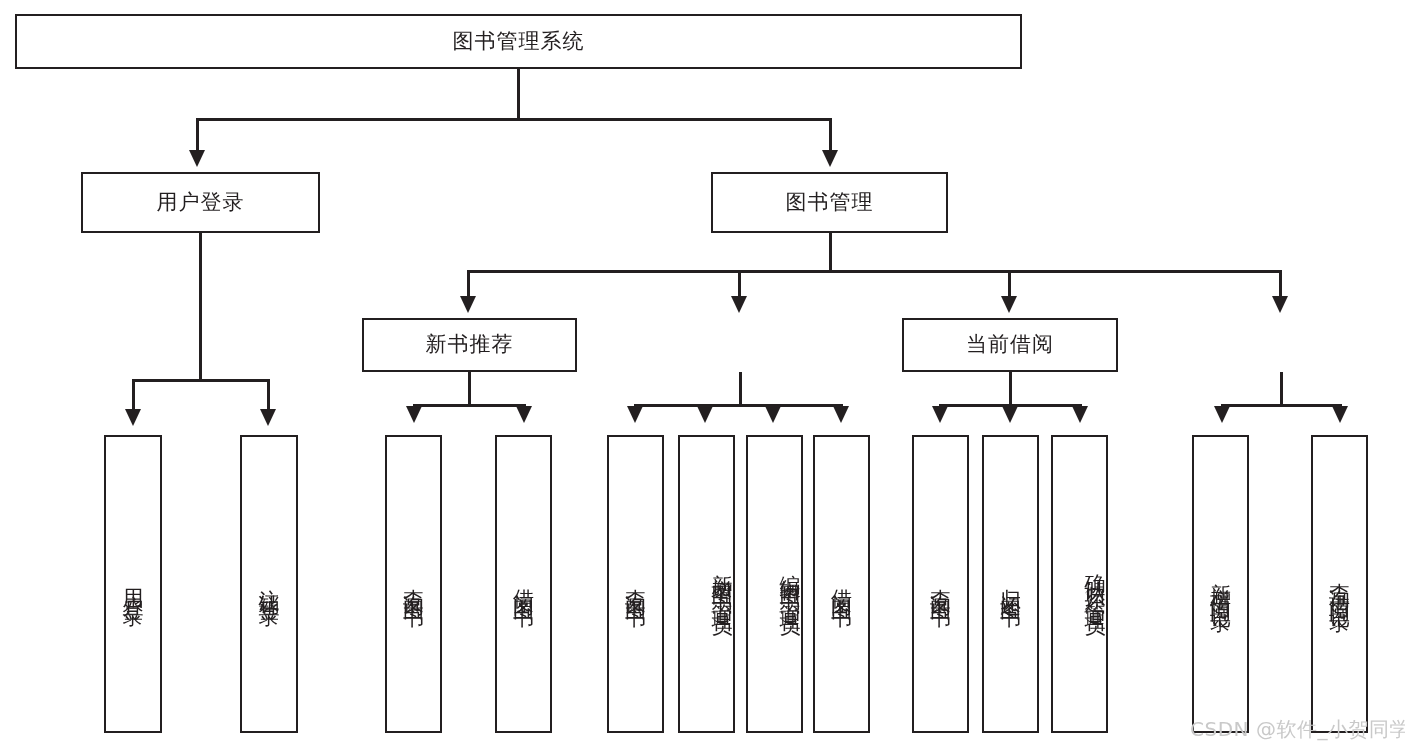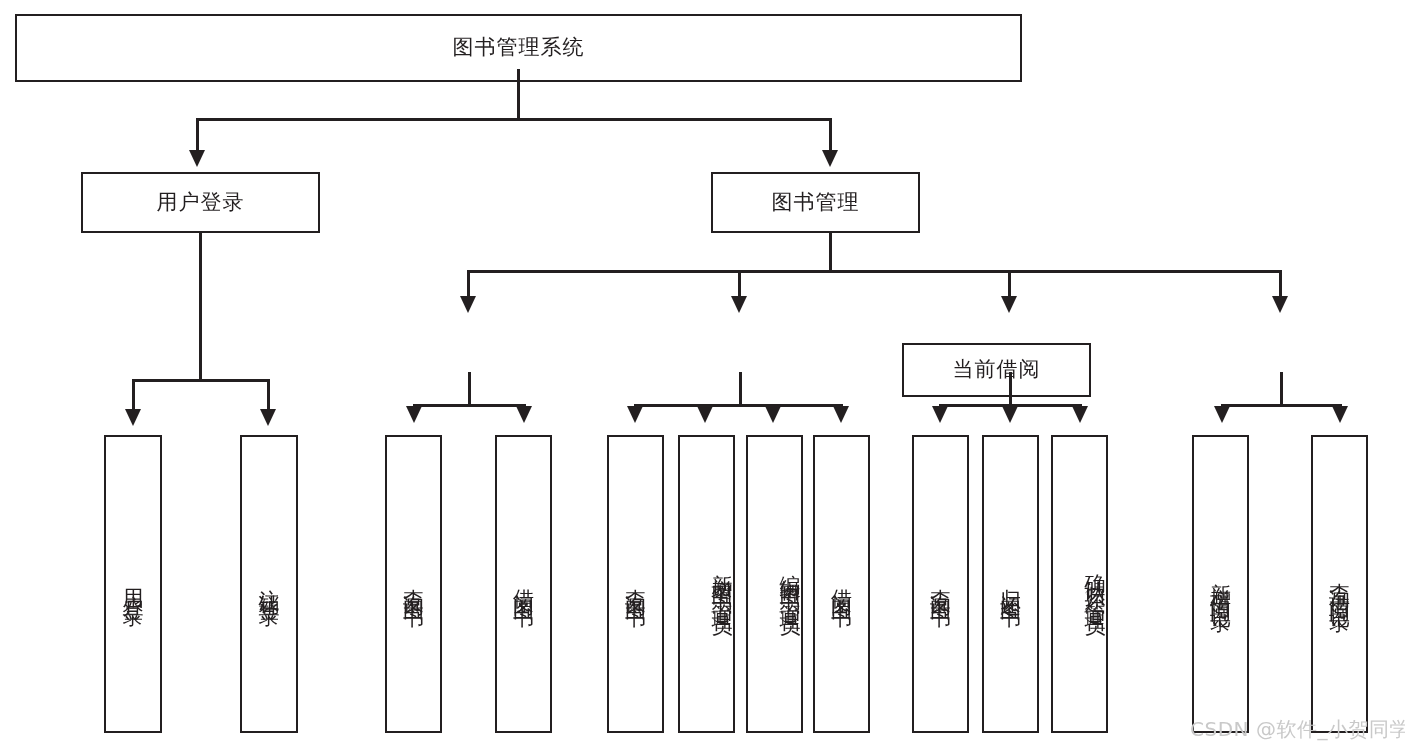--- a/index.html
+++ b/index.html
@@ -75,38 +75,38 @@
     letter-spacing: 0.5px;
     white-space: nowrap;
     user-select: none;
   }
 </style>
 </head>
 <body>
 
 <div id="canvas">
 
-  <div class="node horiz" style="left:15px; top:14px; width:1007px; height:68px;">
+  <div class="node horiz" style="left:15px; top:14px; width:1007px; height:55px;">
     <span>图书管理系统</span>
   </div>
 
   <div class="line vline" style="left:517px; top:69px; width:2.5px; height:50px;"></div>
 
   <div class="line hline" style="left:196px; top:118px; width:636px; height:2.5px;"></div>
 
   <div class="line vline" style="left:196px; top:118px; width:2.5px; height:34px;"></div>
   <div class="arrow" style="left:189px; top:150px;"></div>
 
   <div class="line vline" style="left:829px; top:118px; width:2.5px; height:34px;"></div>
   <div class="arrow" style="left:822px; top:150px;"></div>
 
   <div class="node horiz" style="left:81px; top:172px; width:239px; height:61px;">
     <span>用户登录</span>
   </div>
-  <div class="node horiz" style="left:711px; top:172px; width:209px; height:61px;">
+  <div class="node horiz" style="left:711px; top:172px; width:237px; height:61px;">
     <span>图书管理</span>
   </div>
 
   <div class="line vline" style="left:199px; top:233px; width:2.5px; height:148px;"></div>
   <div class="line hline" style="left:132px; top:379px; width:137px; height:2.5px;"></div>
   <div class="line vline" style="left:132px; top:379px; width:2.5px; height:32px;"></div>
   <div class="arrow" style="left:125px; top:409px;"></div>
   <div class="line vline" style="left:267px; top:379px; width:2.5px; height:32px;"></div>
   <div class="arrow" style="left:260px; top:409px;"></div>
 
@@ -114,21 +114,24 @@
   <div class="line hline" style="left:467px; top:270px; width:814px; height:2.5px;"></div>
   <div class="line vline" style="left:467px; top:270px; width:2.5px; height:28px;"></div>
   <div class="arrow" style="left:460px; top:296px;"></div>
   <div class="line vline" style="left:738px; top:270px; width:2.5px; height:28px;"></div>
   <div class="arrow" style="left:731px; top:296px;"></div>
   <div class="line vline" style="left:1008px; top:270px; width:2.5px; height:28px;"></div>
   <div class="arrow" style="left:1001px; top:296px;"></div>
   <div class="line vline" style="left:1279px; top:270px; width:2.5px; height:28px;"></div>
   <div class="arrow" style="left:1272px; top:296px;"></div>
 
-  <div class="node horiz" style="left:902px; top:318px; width:189px; height:54px;margin-top:25px;">
+  <div class="node horiz" style="left:362px; top:318px; width:215px; height:54px;">
+    <span>新书推荐</span>
+  </div>
+  <div class="node horiz" style="left:902px; top:318px; width:216px; height:54px;">
     <span>当前借阅</span>
   </div>
 
   <div class="line vline" style="left:468px; top:372px; width:2.5px; height:34px;"></div>
   <div class="line hline" style="left:413px; top:404px; width:112px; height:2.5px;"></div>
   <div class="line vline" style="left:413px; top:404px; width:2.5px; height:14px;"></div>
   <div class="arrow" style="left:406px; top:406px;"></div>
   <div class="line vline" style="left:523px; top:404px; width:2.5px; height:14px;"></div>
   <div class="arrow" style="left:516px; top:406px;"></div>
 

